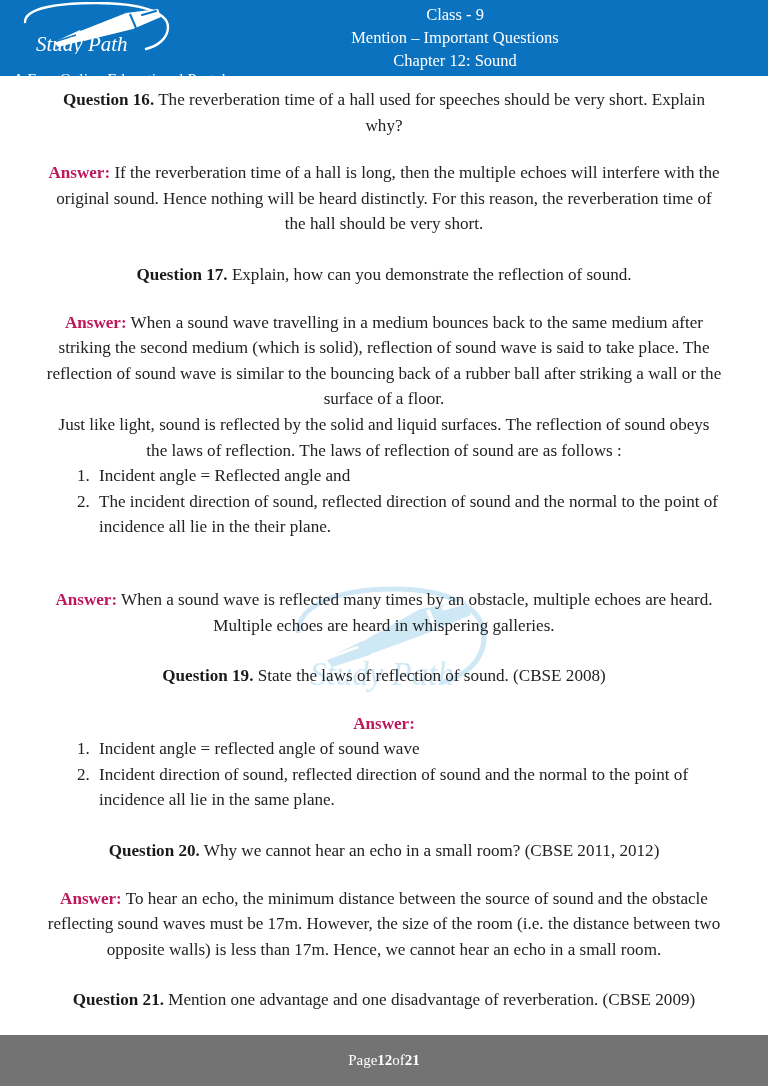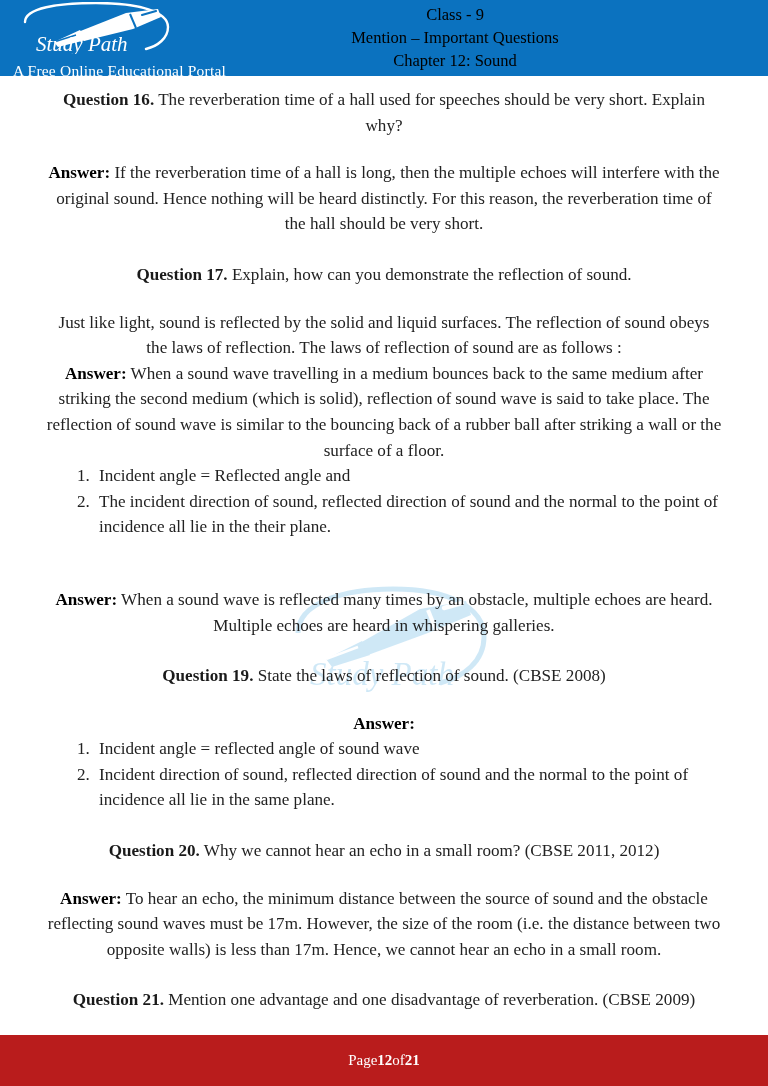--- a/index.html
+++ b/index.html
@@ -34,36 +34,36 @@
   .logo-mark {
     position: absolute;
     left: 10px;
     top: 0px;
     width: 170px;
     height: 52px;
   }
   .logo-tagline {
     position: absolute;
     left: 4px;
-    top: 60px;
+    top: 68px;
     width: 215px;
     text-align: center;
     color: #ffffff;
     font-family: "Liberation Serif", serif;
     font-size: 15.5px;
     letter-spacing: 0.2px;
     white-space: nowrap;
   }
   .header-title {
     position: absolute;
     left: 230px;
     top: 3px;
     width: 450px;
     text-align: center;
-    color: #000000;
+    color: #ffffff;
     font-family: "Liberation Serif", serif;
     font-size: 16.5px;
     line-height: 23px;
   }
   .header-title .line { display: block; white-space: nowrap; }
 
   
   .page-body {
     position: absolute;
     top: 76px;
@@ -80,21 +80,21 @@
     color: #222222;
     margin: 0;
     text-align: center;
   }
   .q-label {
     font-weight: bold;
     color: #1a1a1a;
   }
   .a-label {
     font-weight: bold;
-    color: #000000;
+    color: #be185d;
   }
   .gap-md { height: 22px; }
   .gap-lg { height: 25px; }
   ol.steps {
     margin: 0;
     padding-left: 48px;
     font-size: 17.1px;
     line-height: 25.6px;
     color: #222222;
   }
@@ -117,21 +117,21 @@
   }
   .page-body .content { position: relative; z-index: 2; }
 
   
   .page-footer {
     position: absolute;
     left: 0;
     bottom: 0;
     width: 768px;
     height: 51px;
-    background: #b91c1c;
+    background: #737373;
     color: #ffffff;
     display: flex;
     align-items: center;
     justify-content: center;
     font-family: "Liberation Serif", serif;
     font-size: 15px;
   }
   .page-footer b { font-weight: bold; }
 </style>
 </head>
@@ -182,22 +182,22 @@
       <p class="para"><span class="q-label">Question 16.</span><span> The reverberation time of a hall used for speeches should be very short. Explain why?</span></p>
       <div class="gap-md"></div>
       <p class="para"><span class="a-label">Answer:</span><span> If the reverberation time of a hall is long, then the multiple echoes will interfere with the original sound. Hence nothing will be heard distinctly. For this reason, the reverberation time of the hall should be very short.</span></p>
     </div>
 
     <div class="gap-lg"></div>
 
     <div class="block">
       <p class="para"><span class="q-label">Question 17.</span><span> Explain, how can you demonstrate the reflection of sound.</span></p>
       <div class="gap-md"></div>
+      <p class="para"><span class="a-label">Answer:</span><span> When a sound wave travelling in a medium bounces back to the same medium after striking the second medium (which is solid), reflection of sound wave is said to take place. The reflection of sound wave is similar to the bouncing back of a rubber ball after striking a wall or the surface of a floor.</span></p>
       <p class="para">Just like light, sound is reflected by the solid and liquid surfaces. The reflection of sound obeys the laws of reflection. The laws of reflection of sound are as follows :</p>
-      <p class="para"><span class="a-label">Answer:</span><span> When a sound wave travelling in a medium bounces back to the same medium after striking the second medium (which is solid), reflection of sound wave is said to take place. The reflection of sound wave is similar to the bouncing back of a rubber ball after striking a wall or the surface of a floor.</span></p>
       <ol class="steps">
         <li>Incident angle = Reflected angle and</li>
         <li>The incident direction of sound, reflected direction of sound and the normal to the point of incidence all lie in the their plane.</li>
       </ol>
     </div>
 
     <div class="gap-lg"></div>
 
     <div class="block">
       <div class="gap-md"></div>

